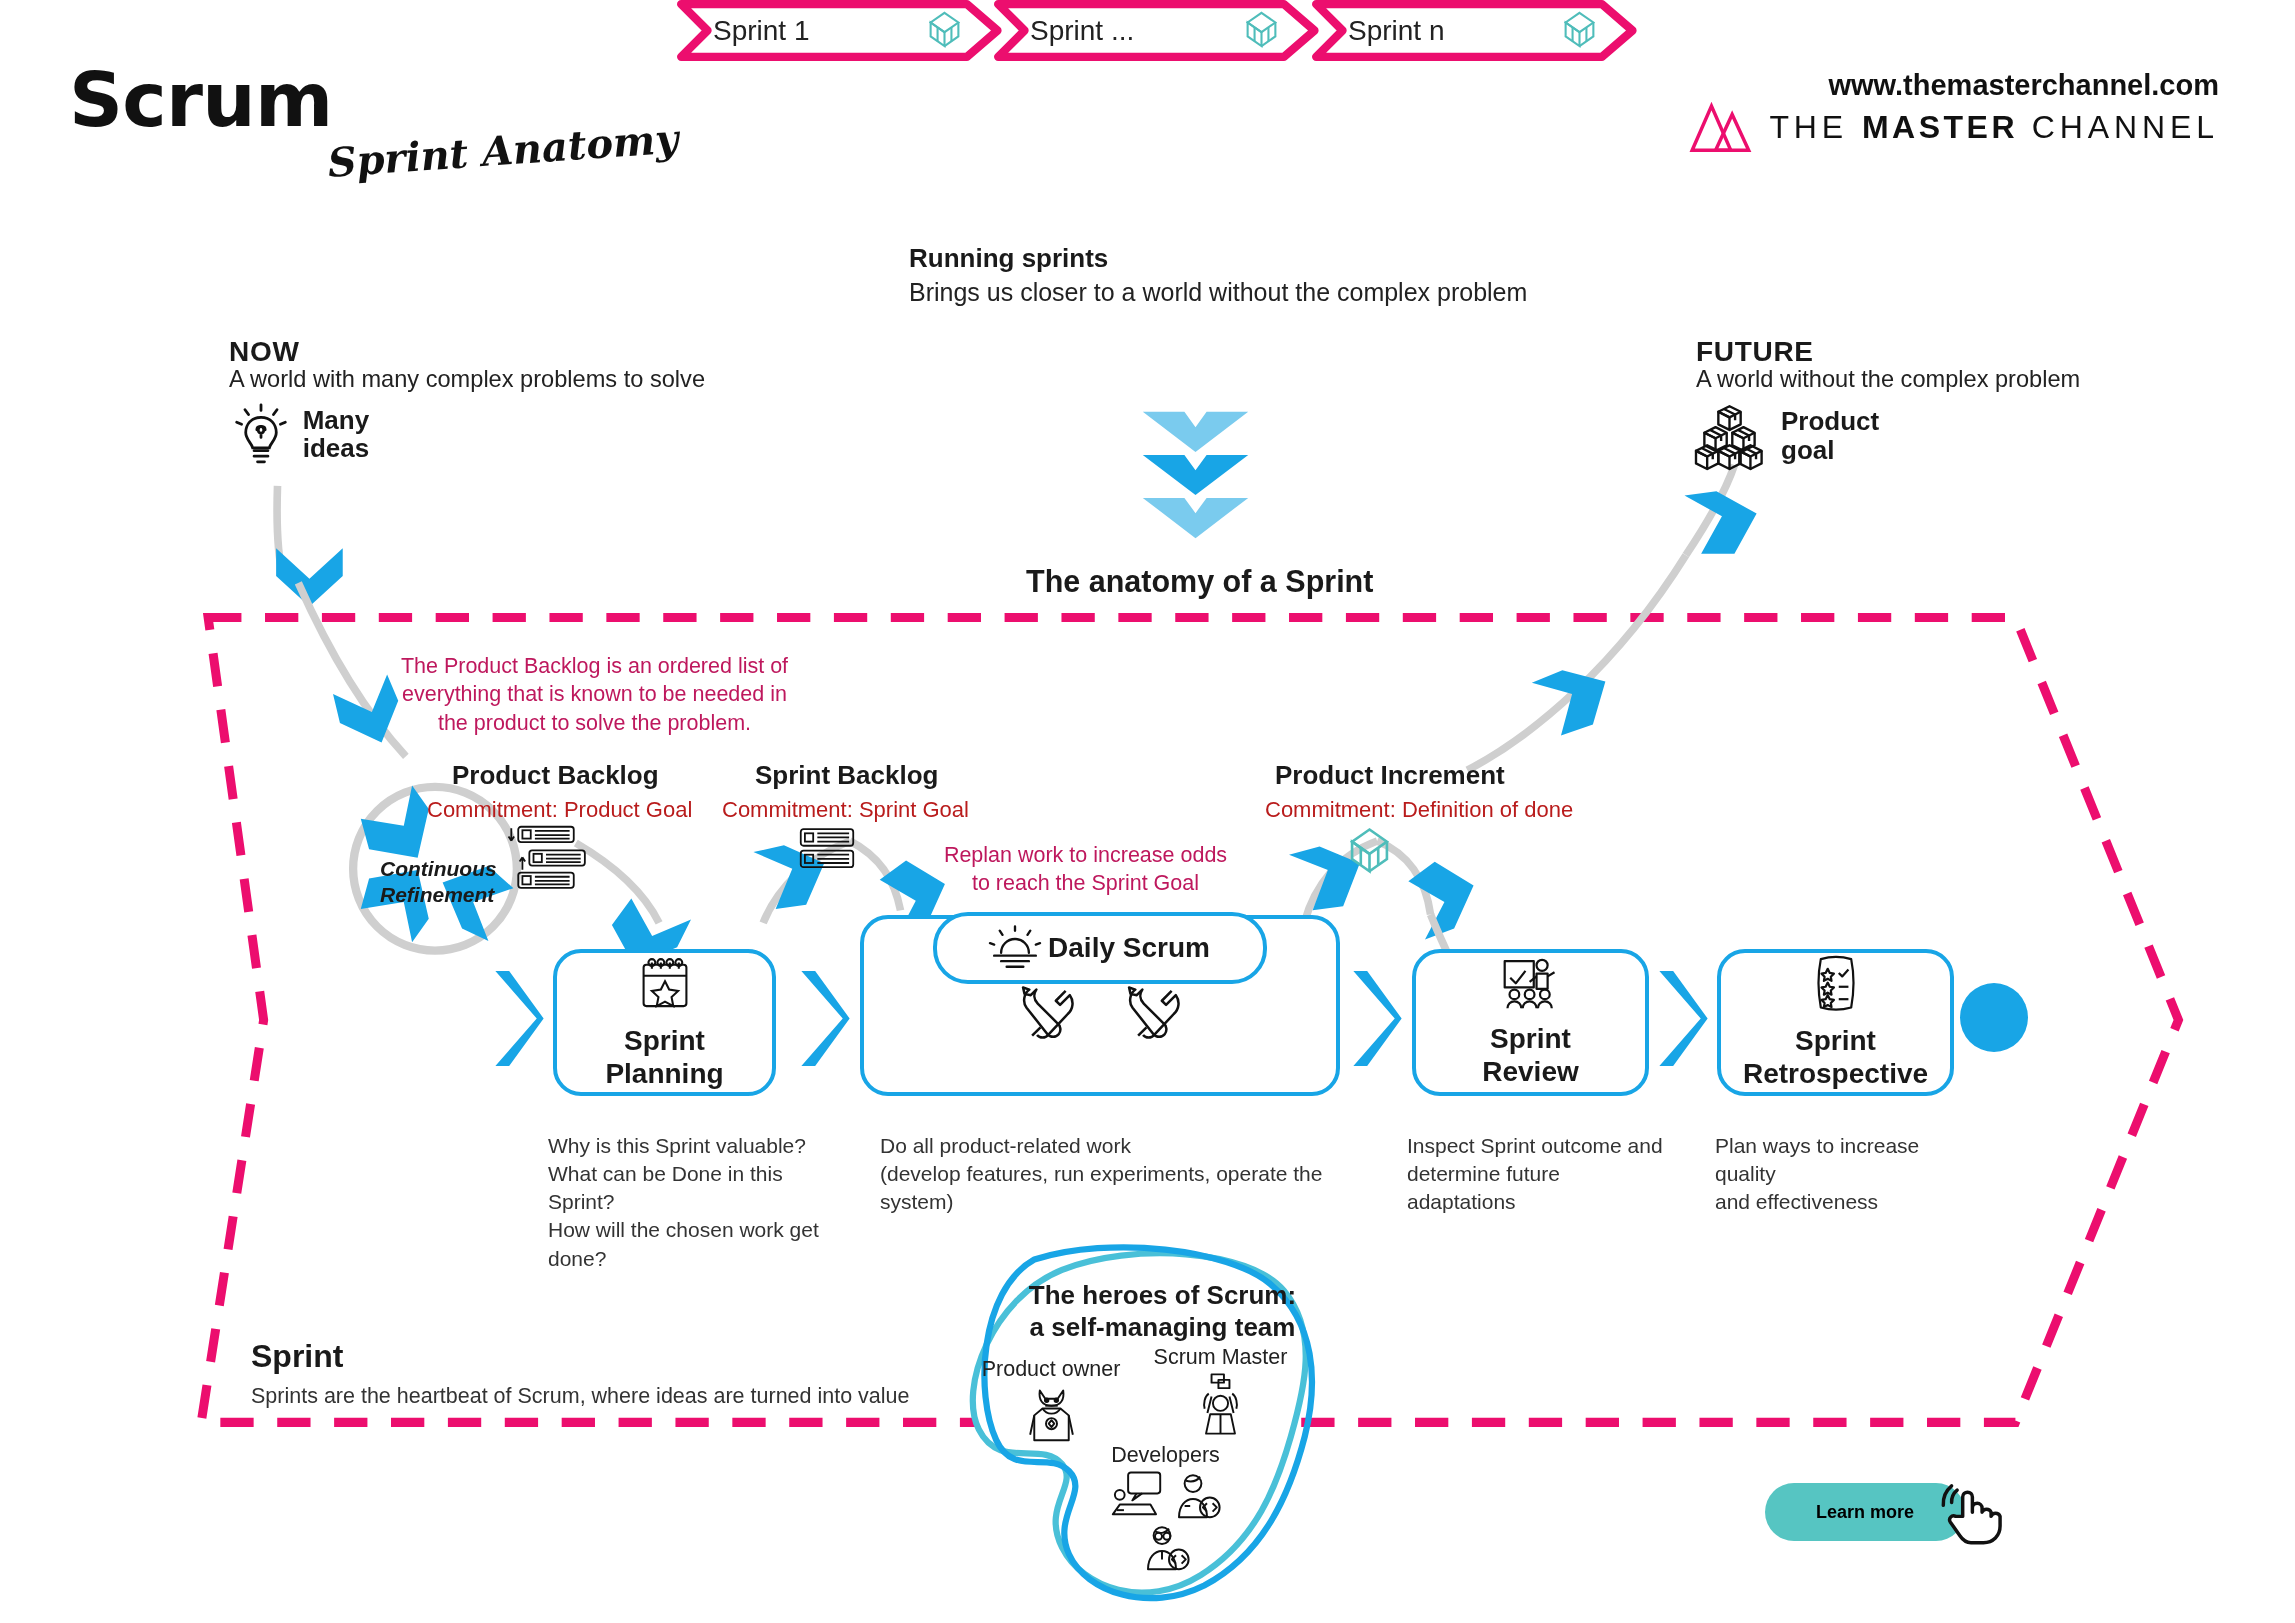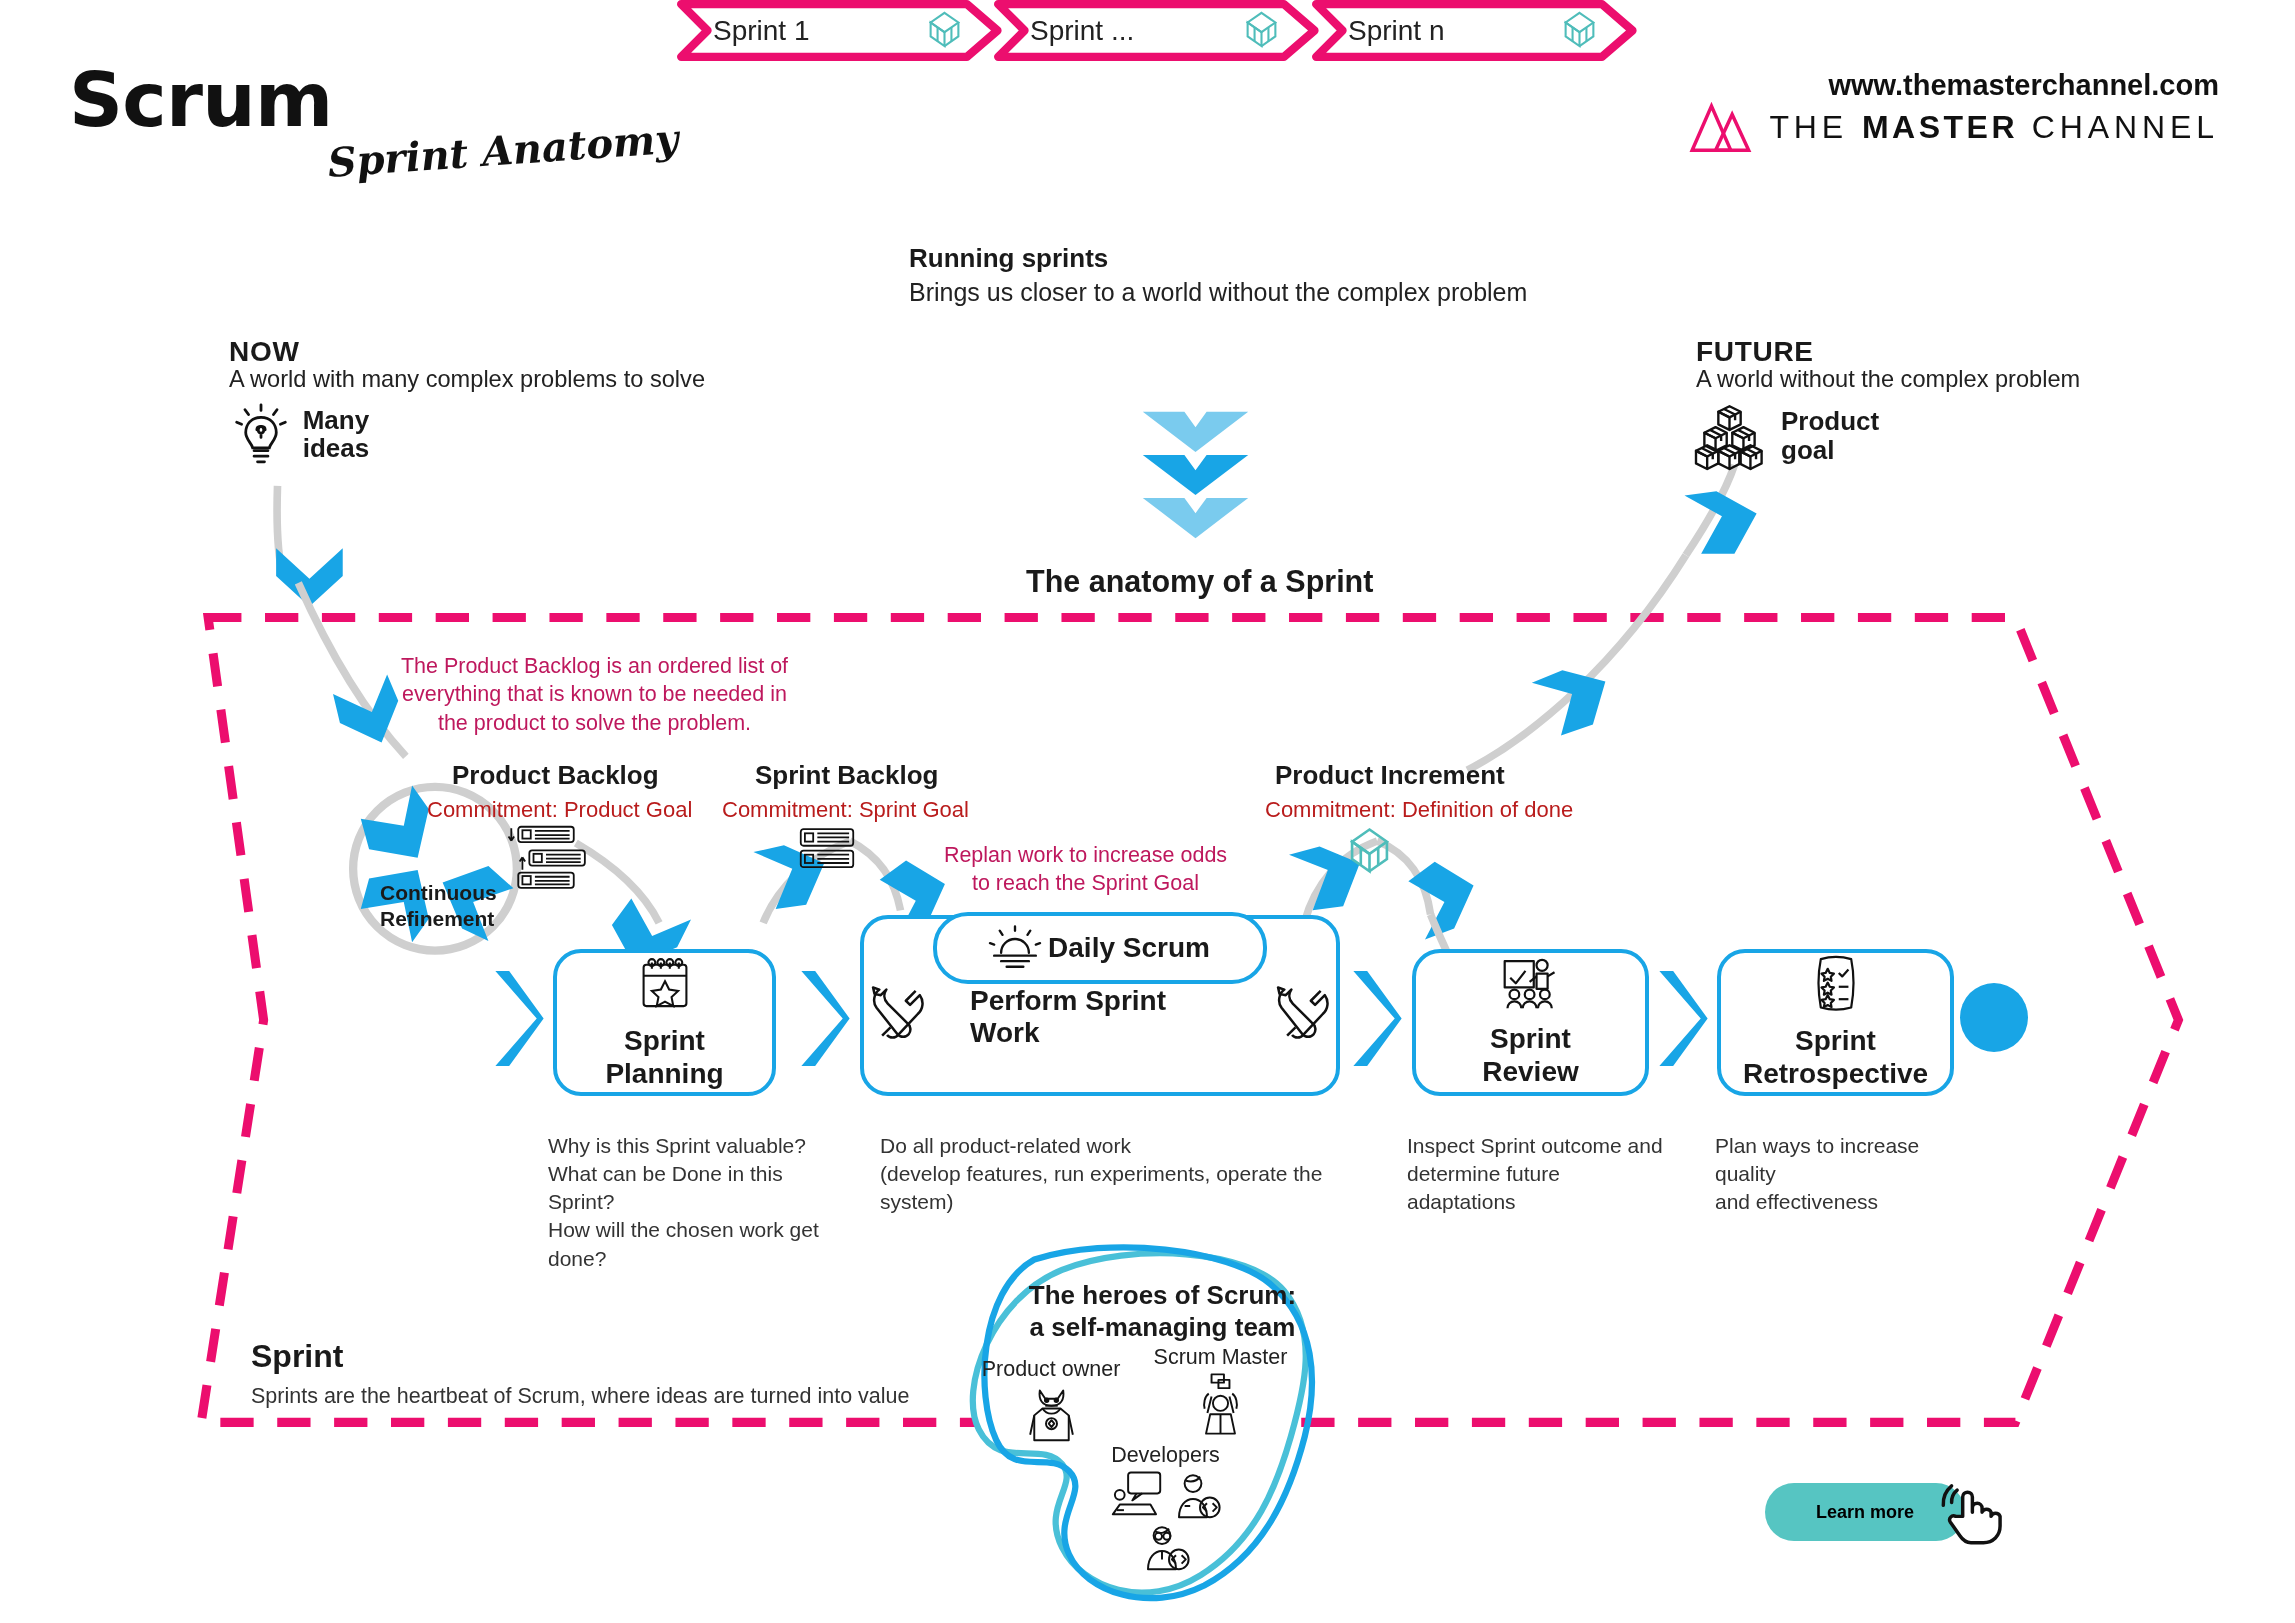--- a/index.html
+++ b/index.html
@@ -51,21 +51,21 @@
   .artifact-title{font-size:26px;font-weight:bold;}
   .artifact-sub{font-size:22px;color:#b91c1c;}
 
   #pb-title{left:452px;top:760px;}
   #pb-sub{left:427px;top:797px;}
   #sb-title{left:755px;top:760px;}
   #sb-sub{left:722px;top:797px;}
   #pi-title{left:1275px;top:760px;}
   #pi-sub{left:1265px;top:797px;}
 
-  #cr-label{left:380px;top:880px;width:111px;text-align:right;font-size:21px;font-weight:bold;line-height:1.22;}
+  #cr-label{left:380px;top:856px;width:111px;text-align:right;font-size:21px;font-weight:bold;line-height:1.22;font-style:italic;}
 
   
   .stage{position:absolute;border:4.9px solid #18a5e6;border-radius:28px;background:#fff;
          display:flex;flex-direction:column;align-items:center;justify-content:center;}
   .stage-label{font-size:28px;font-weight:bold;text-align:center;line-height:1.16;margin-top:12.5px;}
   .stage-desc{position:absolute;font-size:21px;color:#333;line-height:1.34;}
 
   #stage-planning{left:553px;top:949px;width:215px;height:139px;}
   #stage-work{left:860px;top:915px;width:472px;height:173px;}
   #stage-review{left:1412px;top:949px;width:229px;height:139px;}
@@ -373,21 +373,20 @@
 
 <div class="stage" id="stage-work">
   <div id="work-row">
     <svg width="67" height="67" viewBox="0 0 96 96">
       <g fill="none" stroke="#111" stroke-width="3.6" stroke-linejoin="round">
         <path d="M22 8 c-8 6 -10 18 -4 26 l30 38 c4 5 12 5 16 0 c4 -5 3 -12 -2 -16 L34 28 c-6 -6 -6 -14 -2 -20 l-8 8 -9 -2 -2 -9 Z"></path>
         <path d="M74 10 l-14 14 6 6 14 -14 c6 8 5 20 -3 27 l-28 30 c-4 5 -12 5 -16 0"></path>
         <path d="M26 74 l12 -12"></path>
       </g>
     </svg>
-    <div id="work-label">Perform Sprint Work</div>
     <svg width="67" height="67" viewBox="0 0 96 96">
       <g fill="none" stroke="#111" stroke-width="3.6" stroke-linejoin="round">
         <path d="M22 8 c-8 6 -10 18 -4 26 l30 38 c4 5 12 5 16 0 c4 -5 3 -12 -2 -16 L34 28 c-6 -6 -6 -14 -2 -20 l-8 8 -9 -2 -2 -9 Z"></path>
         <path d="M74 10 l-14 14 6 6 14 -14 c6 8 5 20 -3 27 l-28 30 c-4 5 -12 5 -16 0"></path>
         <path d="M26 74 l12 -12"></path>
       </g>
     </svg>
   </div>
 </div>
 

